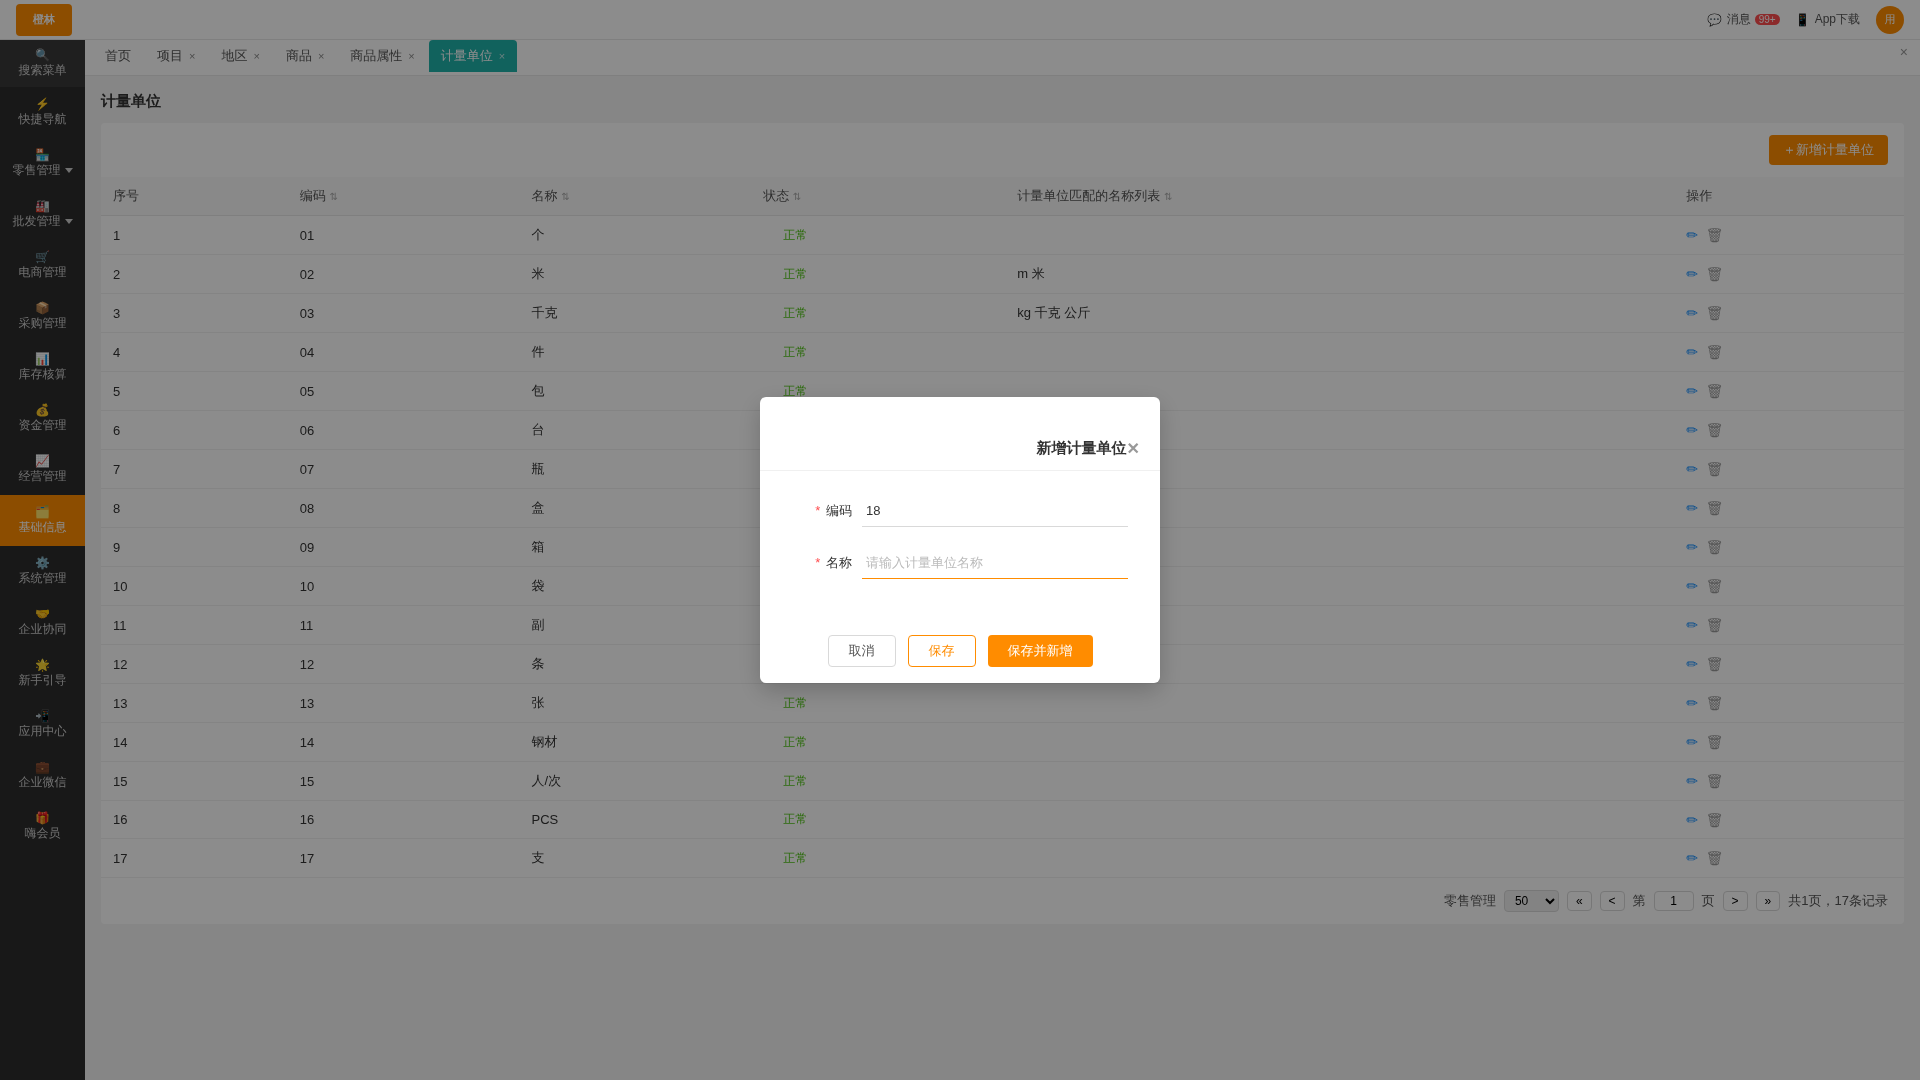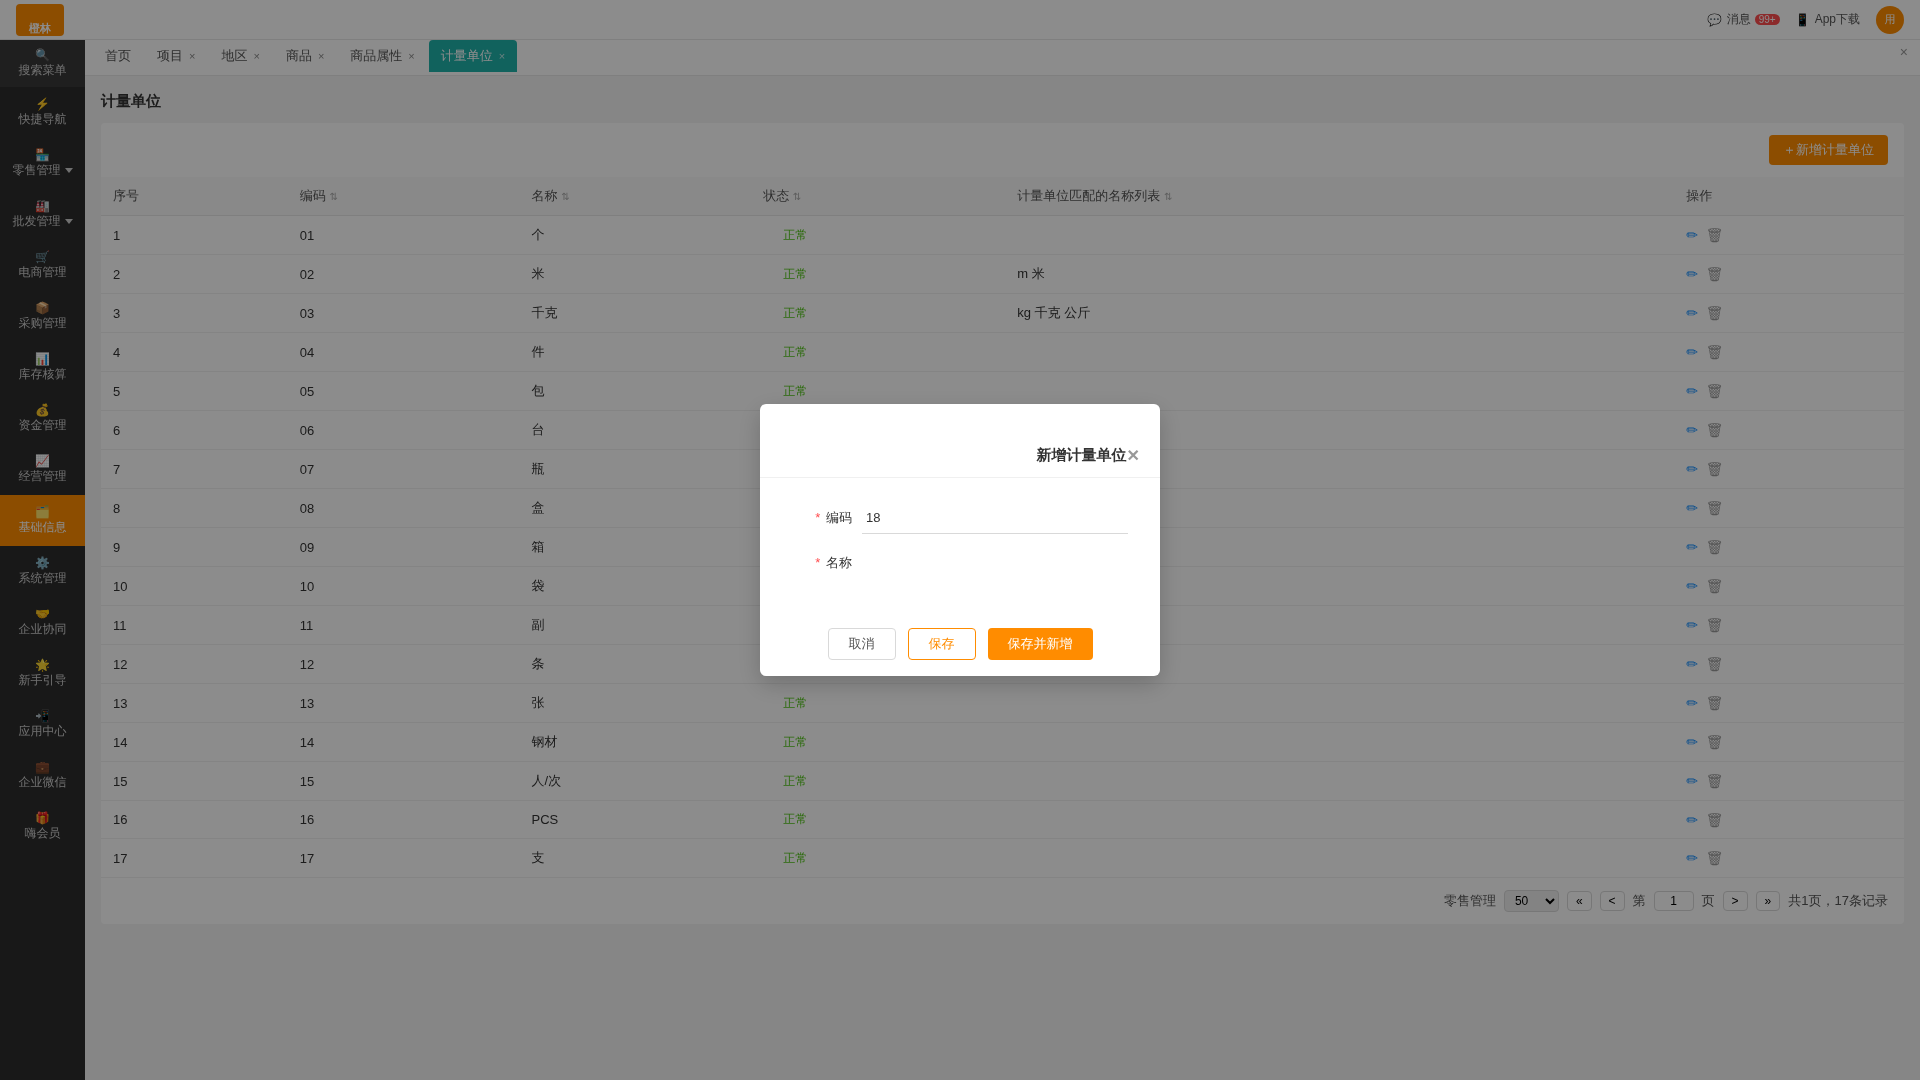--- a/index.html
+++ b/index.html
@@ -14,26 +14,26 @@
       padding: 0 16px;
       border-bottom: 1px solid #e8e8e8;
       position: relative;
     }
     .logo-area {
       display: flex;
       align-items: center;
       width: 85px;
     }
     .logo-box {
-      width: 48px;
+      width: 56px;
       height: 32px;
       background: #ff8c00;
       border-radius: 4px;
       display: flex;
-      align-items: flex-end;
+      align-items: center;
       justify-content: center;
       color: white;
       font-size: 11px;
       font-weight: bold;
     }
     .header-right {
       margin-left: auto;
       display: flex;
       align-items: center;
       gap: 16px;
@@ -762,20 +762,21 @@
           <span class="required">*</span>
           <span>编码</span>
         </div>
         <input class="form-input has-value" type="text" value="18" style="">
       </div>
       <div class="form-row">
         <div class="form-label">
           <span class="required">*</span>
           <span>名称</span>
         </div>
+        <input class="form-input" type="text" style="border-bottom-color: rgb(255, 140, 0);" placeholder="请输入计量单位名称">
       </div>
     </div>
     <div class="modal-footer">
       <button class="btn-cancel">取消</button>
       <button class="btn-save">保存</button>
       <button class="btn-save-new">保存并新增</button>
     </div>
   </div>
 </div>
 

